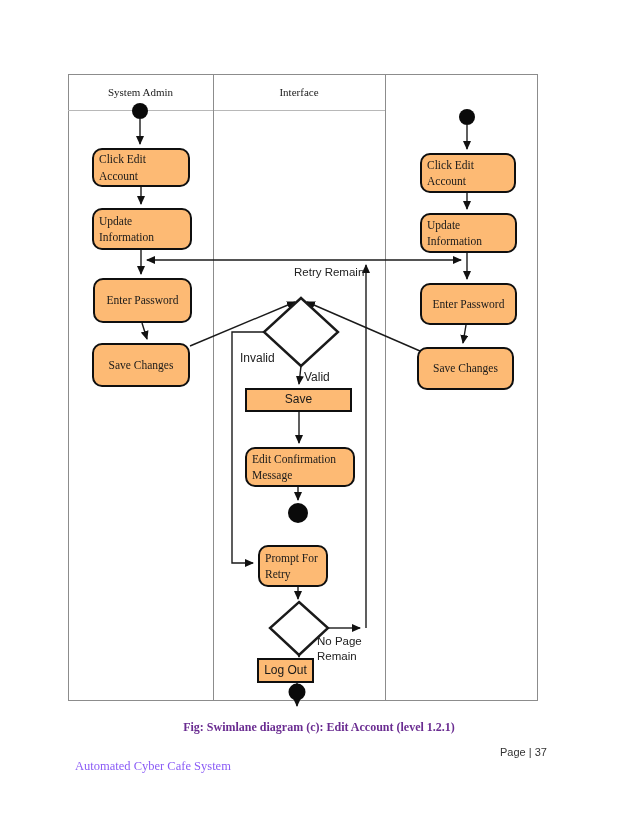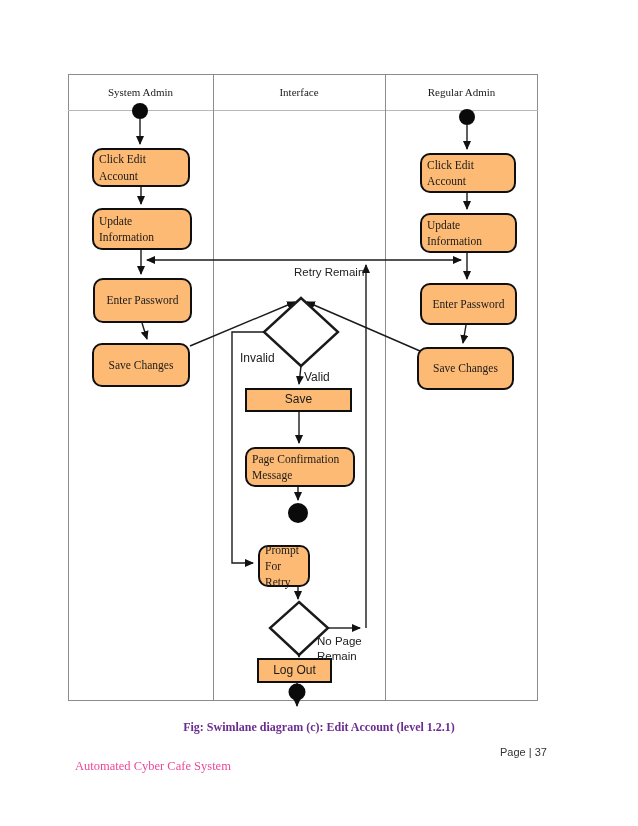--- a/index.html
+++ b/index.html
@@ -36,32 +36,31 @@
     font-size:12px; color:#222; line-height:15px;
   }
   .caption {
     position:absolute; left:0; right:0; top:712px; text-align:center;
     font-weight:bold; font-size:12px; color:#6a2c91;margin-top:8px;
   }
   .page-number {
     position:absolute; left:500px; top:746px;
     font-family:"Liberation Sans", sans-serif; font-size:11px; color:#333;
   }
-  .doc-footer { position:absolute; left:75px; top:759px; font-size:12.5px; color:#ec4899; }
+  .doc-footer { position:absolute; left:75px; top:759px; font-size:12.5px; color:#8b5cf6; }
 </style>
 </head>
 <body>
 
 <div class="stage">
 
 
   <div class="table-frame"></div>
   <div class="header-cell" style="left:68px; width:145px;">System Admin</div>
   <div class="header-cell" style="left:213px; width:172px;">Interface</div>
-  <div class="header-cell" style="left:385px; width:153px;">Regular Admin</div>
   <div class="vsep" style="left:213px;"></div>
   <div class="vsep" style="left:385px;"></div>
 
   <svg class="overlay" width="638" height="826" viewBox="0 0 638 826">
     <defs>
       <marker id="arr" markerUnits="userSpaceOnUse" markerWidth="10" markerHeight="10" refX="8" refY="4" orient="auto">
         <path d="M0,0 L9,4 L0,8 Z" fill="#111"></path>
       </marker>
     </defs>
     <g stroke="#1a1a1a" stroke-width="1.4" fill="none">
@@ -104,23 +103,23 @@
   <div class="node" style="left:92px; top:208px; width:100px; height:42px;">Update Information</div>
   <div class="node" style="left:93px; top:278px; width:99px; height:45px;">Enter Password</div>
   <div class="node" style="left:92px; top:343px; width:98px; height:44px;">Save Changes</div>
 
   <div class="node" style="left:420px; top:153px; width:96px; height:40px;">Click Edit Account</div>
   <div class="node" style="left:420px; top:213px; width:97px; height:40px;">Update Information</div>
   <div class="node" style="left:420px; top:283px; width:97px; height:42px;">Enter Password</div>
   <div class="node" style="left:417px; top:347px; width:97px; height:43px;">Save Changes</div>
 
   <div class="node sans" style="left:245px; top:388px; width:107px; height:24px;">Save</div>
-  <div class="node" style="left:245px; top:447px; width:110px; height:40px;">Page Confirmation Message</div>
-  <div class="node" style="left:258px; top:545px; width:52px; height:42px;">Prompt For Retry</div>
-  <div class="node sans" style="left:257px; top:658px; width:75px; height:25px;">Log Out</div>
+  <div class="node" style="left:245px; top:447px; width:110px; height:40px;">Edit Confirmation Message</div>
+  <div class="node" style="left:258px; top:545px; width:70px; height:42px;">Prompt For Retry</div>
+  <div class="node sans" style="left:257px; top:658px; width:57px; height:25px;">Log Out</div>
 
   <div class="lbl" style="left:294px; top:265px; font-size:11.5px;">Retry Remain</div>
   <div class="lbl" style="left:240px; top:351px;">Invalid</div>
   <div class="lbl" style="left:304px; top:370px;">Valid</div>
   <div class="lbl" style="left:317px; top:634px; width:52px; font-size:11.5px;">No Page Remain</div>
 
   <div class="caption">Fig: Swimlane diagram (c): Edit Account (level 1.2.1)</div>
   <div class="page-number">Page | 37</div>
   <div class="doc-footer">Automated Cyber Cafe System</div>
 

